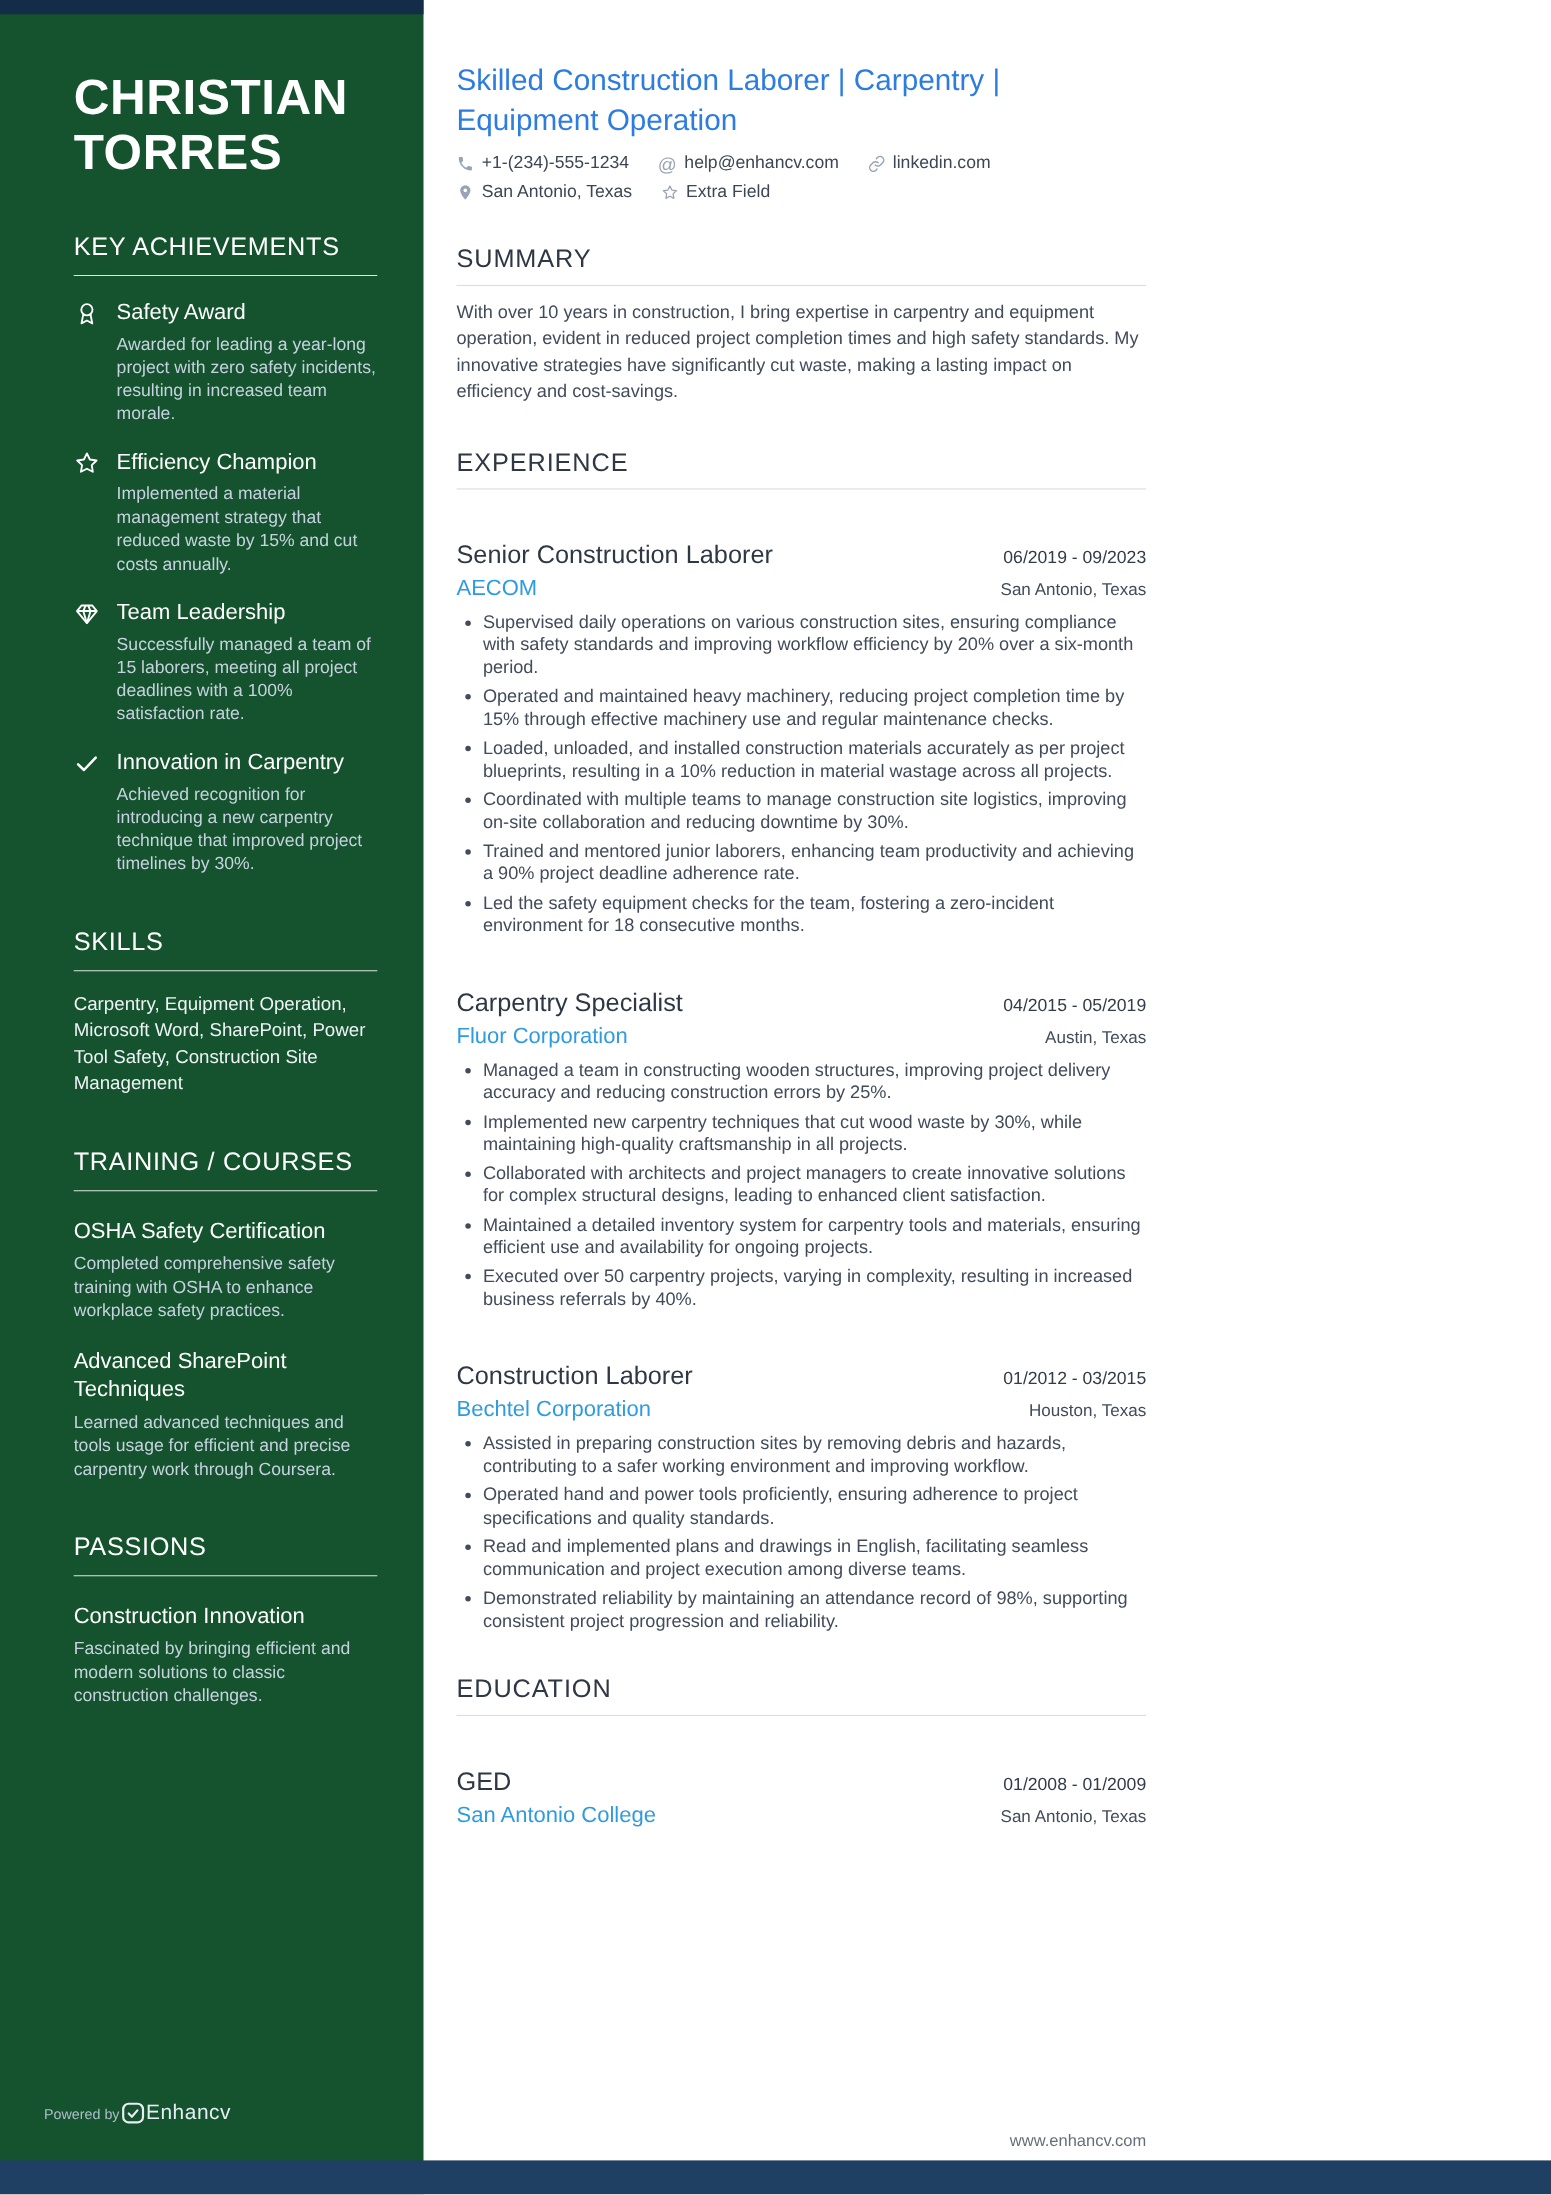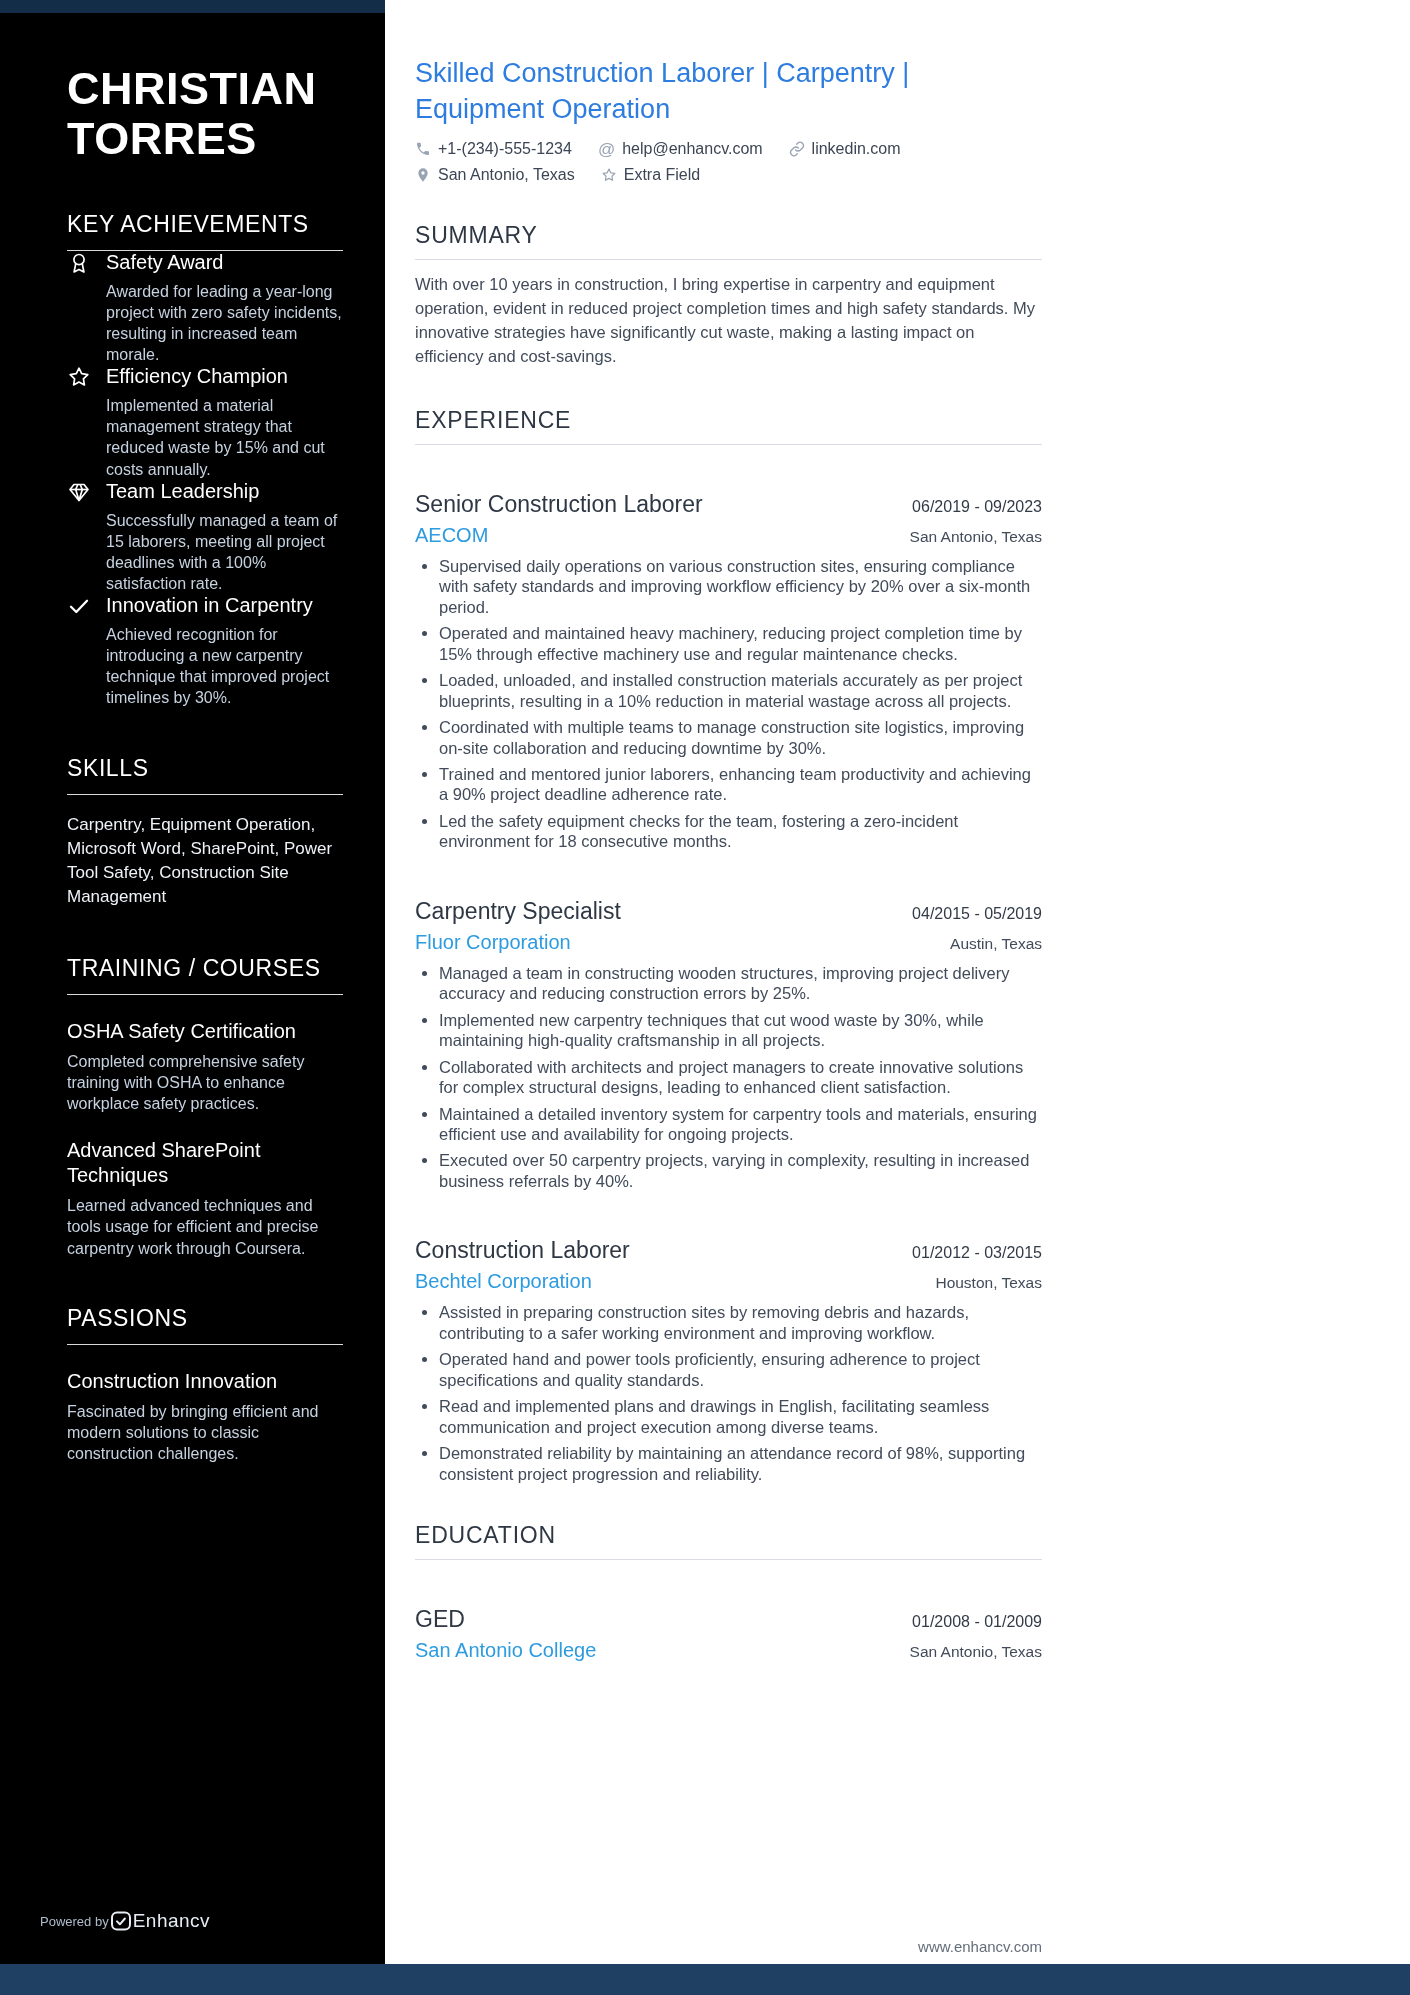--- a/index.html
+++ b/index.html
@@ -8,29 +8,29 @@
     position:relative; width:1410px; height:1995px; background:#ffffff;
     font-family:"Liberation Sans", sans-serif; overflow:hidden; margin:0 auto;
   }
   
   .top-strip { position:absolute; top:0; left:0; width:385px; height:13px; background:#132c47; z-index:5; }
   .bottom-strip { position:absolute; bottom:0; left:0; width:100%; height:31px; background:#1f4062; z-index:5; }
 
   
   .sidebar {
     position:absolute; top:0; left:0; width:385px; height:100%;
-    background:#000000; color:#ffffff; padding:64px 42px 0 67px;
+    background:#14532d; color:#ffffff; padding:64px 42px 0 67px;
   }
   .name { font-size:45px; font-weight:700; line-height:1.12; letter-spacing:.5px; color:#ffffff; }
   .side-sec { margin-top:46px; }
   .side-sec-title {
     font-size:23px; font-weight:400; letter-spacing:.6px; color:#ffffff;
     padding-bottom:12px; border-bottom:1px solid rgba(255,255,255,.85);
   }
-  .ach-item { display:flex; gap:13px; }
+  .ach-item { display:flex; gap:13px; margin-top:22px; }
   .ach-icon { flex:0 0 26px; width:26px; height:26px; color:#ffffff; }
   .ach-icon svg { width:24px; height:24px; }
   .ach-title { font-size:20px; font-weight:400; color:#ffffff; margin-bottom:7px; }
   .ach-text, .course-text { font-size:16px; line-height:1.32; color:#c6d2e0; }
   .skills-text { margin-top:18px; font-size:17px; line-height:1.42; color:#eff3f8; }
   .course { margin-top:24px; }
   .course-title { font-size:20px; font-weight:400; line-height:1.25; color:#ffffff; margin-bottom:7px; }
   .sidebar-footer {
     position:absolute; left:40px; bottom:62px;
     display:flex; align-items:center; 

